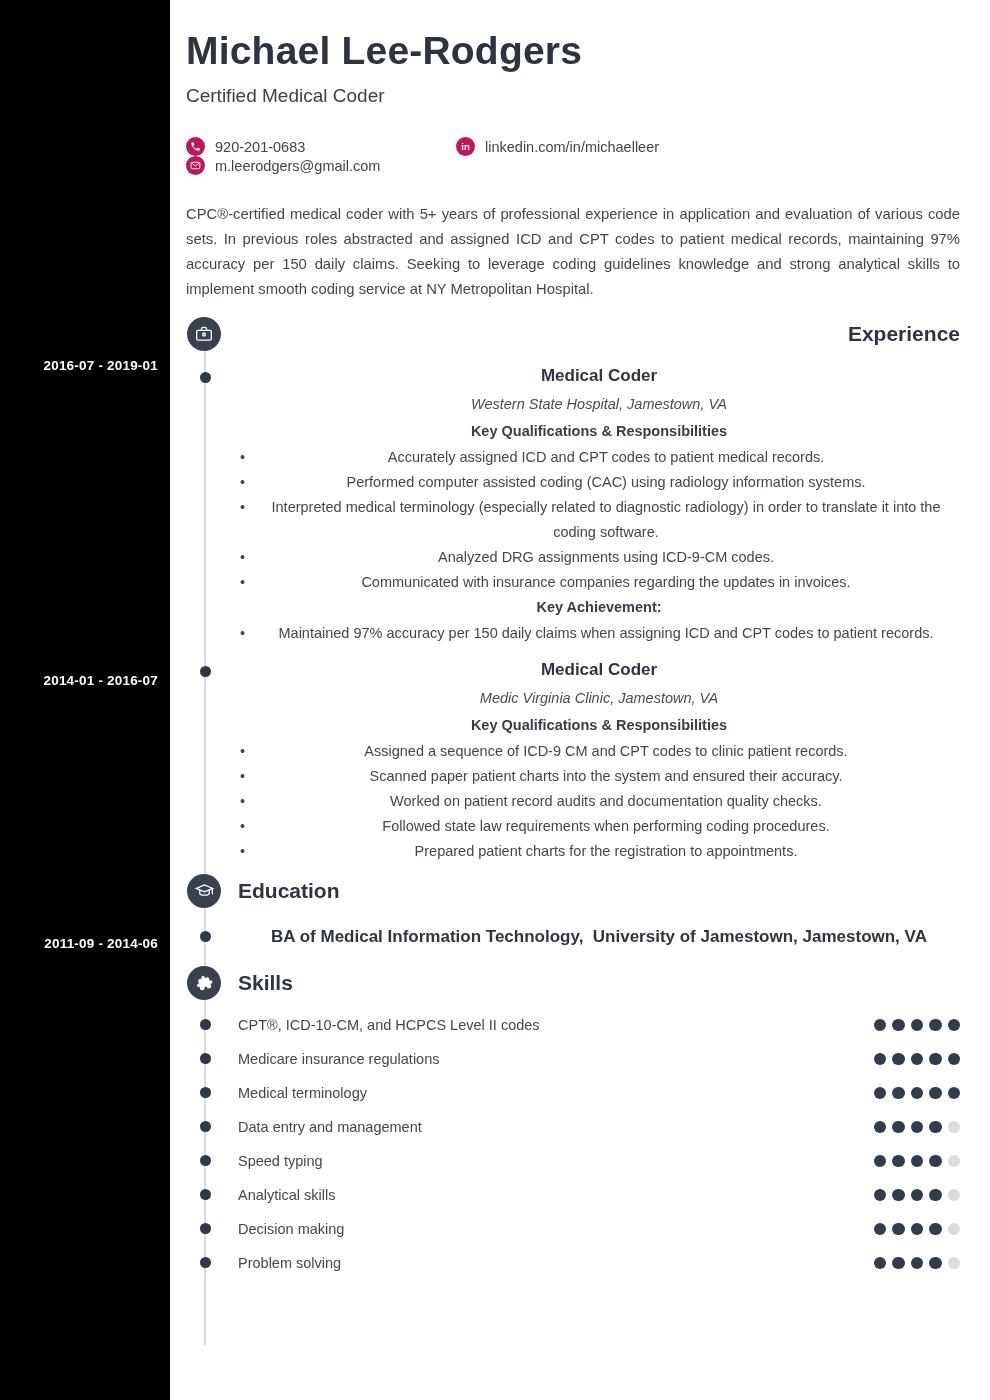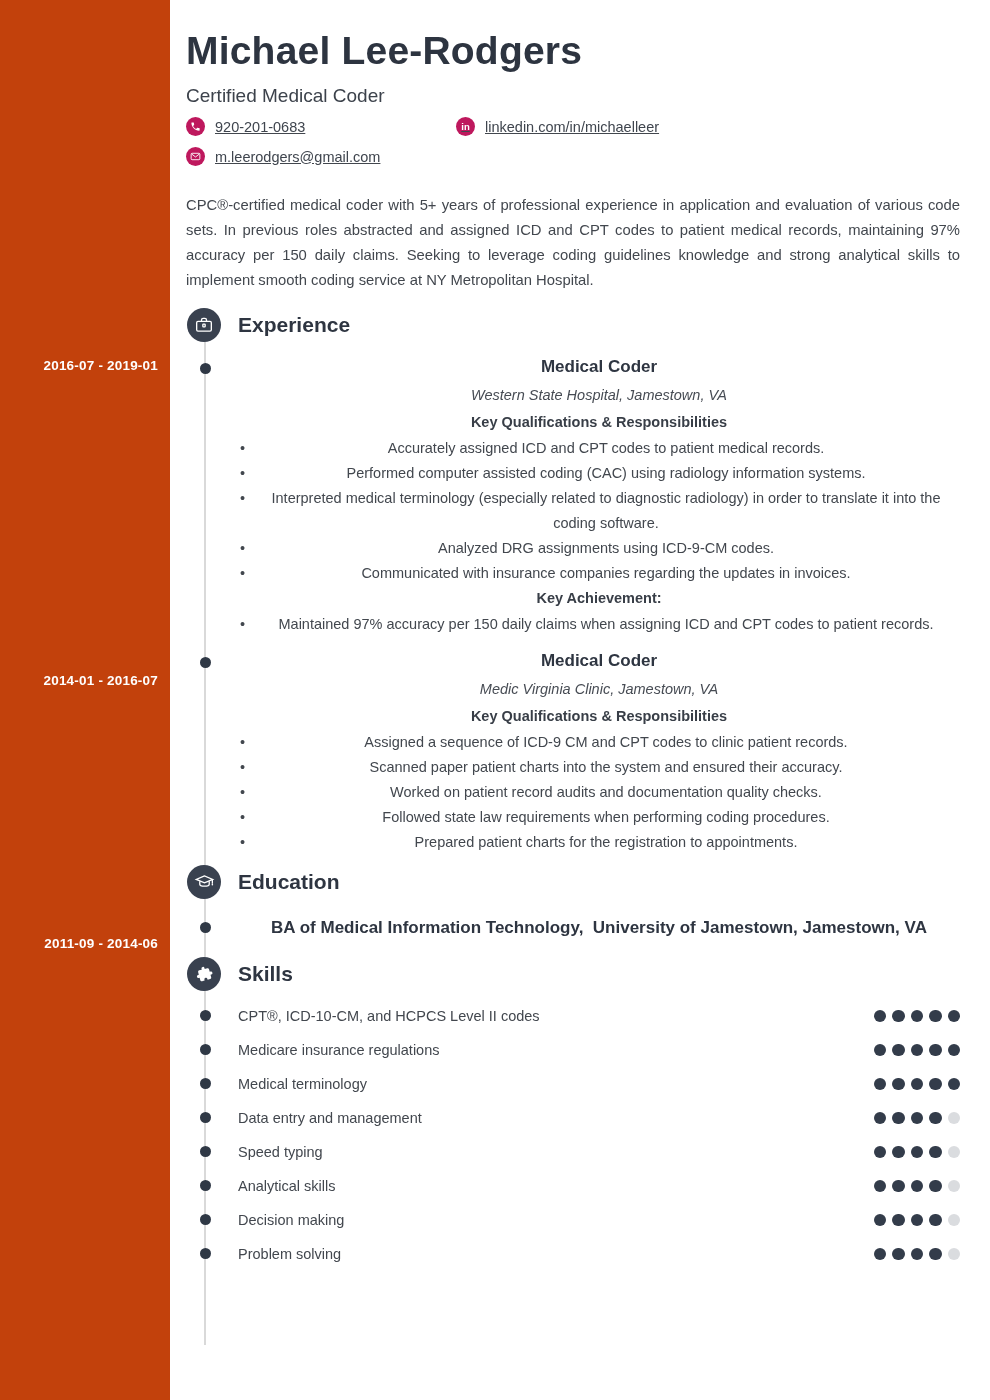--- a/index.html
+++ b/index.html
@@ -1,43 +1,43 @@
 <!DOCTYPE html>
 <html><head>
 <meta charset="utf-8">
 <style>
   html,body{margin:0;padding:0;background:#fff;}
   .page{position:relative;width:990px;height:1400px;background:#ffffff;overflow:hidden;
         font-family:"Liberation Sans",sans-serif;color:#42474e;}
   
-  .sidebar{position:absolute;left:0;top:0;width:170px;height:1400px;background:#c2410c;}
+  .sidebar{position:absolute;left:0;top:0;width:170px;height:1400px;background:#000000;}
   .side-date{position:absolute;right:12px;width:150px;text-align:right;color:#ffffff;
              font-weight:bold;font-size:13.5px;letter-spacing:.2px;}
   
   .timeline-line{position:absolute;left:204px;top:322px;width:2px;height:1023px;background:#d9d9d9;z-index:0;}
   
   .main{position:absolute;left:170px;top:0;width:820px;height:1220px;box-sizing:border-box;
         padding:30px 30px 0 16px;z-index:1;}
   h1.name{margin:0;font-size:39px;line-height:42px;font-weight:bold;color:#2d3440;letter-spacing:.2px;}
   .job-title-line{margin-top:13px;font-size:19px;color:#3c424b;}
   
-  .contact{margin-top:10px;display:grid;grid-template-columns:270px auto;row-gap:11px;text-decoration:underline;}
+  .contact{margin-top:30px;display:grid;grid-template-columns:270px auto;}
   .contact-item{display:flex;align-items:center;gap:10px;font-size:14.5px;color:#3f454e;}
   .cicon{flex:0 0 auto;width:19px;height:19px;border-radius:50%;background:#be185d;
          display:flex;align-items:center;justify-content:center;}
   .cicon svg{display:block;}
   .cicon .in{color:#fff;font-size:9.5px;font-weight:bold;line-height:1;}
   
   .summary{margin-top:27px;font-size:14.8px;line-height:25px;text-align:justify;color:#42474e;}
   
   .section-header{display:flex;align-items:center;gap:17px;margin-left:1px;position:relative;}
   .sicon{flex:0 0 auto;width:34px;height:34px;border-radius:50%;background:#39414f;
          display:flex;align-items:center;justify-content:center;}
   .section-title{margin:0;font-size:21px;font-weight:bold;color:#2e3541;}
-  .sh-exp{margin-top:9px;}
+  .sh-exp{margin-top:9px;justify-content:space-between;}
   .sh-edu{margin-top:10px;}
   .sh-skills{margin-top:13px;}
   
   .entries{margin-left:52px;text-align:center;}
   .entry{position:relative;}
   .tdot{position:absolute;left:-38px;width:11px;height:11px;border-radius:50%;background:#2f3845;}
   .entry .tdot{top:7px;}
   .entry h3{margin:0;font-size:17px;font-weight:bold;color:#2e3541;line-height:22px;}
   .job1{margin-top:14px;}
   .job2{margin-top:13px;}

